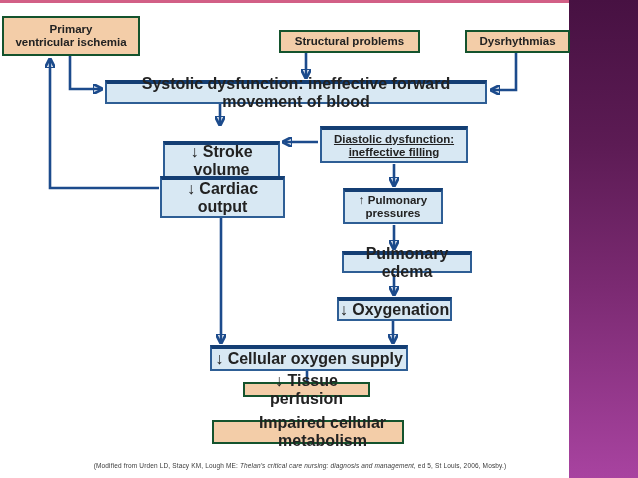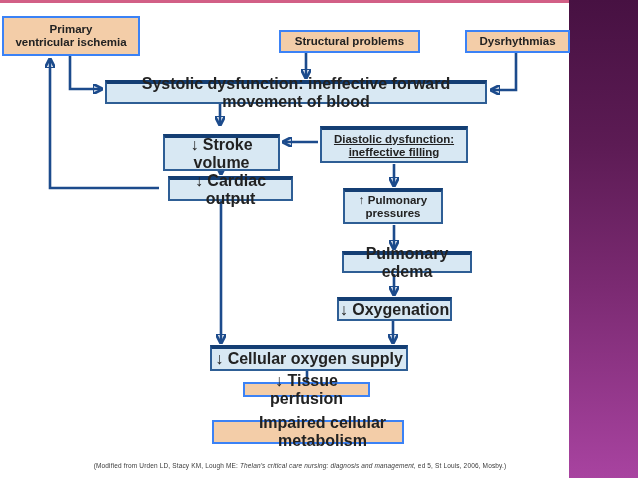--- a/index.html
+++ b/index.html
@@ -15,21 +15,21 @@
   .connector-layer { position:absolute; left:0; top:0; width:638px; height:478px; pointer-events:none; }
   .connector-layer path { stroke:#1c4b8c; stroke-width:2.6; fill:none; }
   .node {
     position:absolute; box-sizing:border-box;
     display:flex; align-items:center; justify-content:center;
     text-align:center; font-weight:bold; color:#222222;
     line-height:1.12; font-size:11.5px;
   }
   .node span { white-space:pre-line; }
   .node.blue { background:#d8e8f3; border:2px solid #2e5e95; border-top:4px solid #143e73; }
-  .node.tan  { background:#f3cda8; border:2px solid #3b82f6; }
+  .node.tan  { background:#f3cda8; border:2px solid #14532d; }
   .node.md { font-size:16px; }
   .node.lg { font-size:16px; }
   .citation {
     position:absolute; left:60px; top:462px; width:480px;
     font-size:6.5px; color:#3a3a3a; text-align:center; letter-spacing:0.15px;
   }
   .citation .it { font-style:italic; }
 </style>
 </head>
 <body>
@@ -71,30 +71,30 @@
   </div>
 
   <div class="node tan" style="left:465px; top:30px; width:105px; height:23px;">
     <span>Dysrhythmias</span>
   </div>
 
   <div class="node blue md" style="left:105px; top:80px; width:382px; height:24px;">
     <span>Systolic dysfunction: ineffective forward movement of blood</span>
   </div>
 
-  <div class="node blue md" style="left:163px; top:134px; width:117px; height:37px;text-align:center;">
+  <div class="node blue md" style="left:163px; top:141px; width:117px; height:37px;text-align:center;">
     <span>↓ Stroke volume</span>
   </div>
 
   <div class="node blue" style="left:320px; top:126px; width:148px; height:37px;text-decoration:underline;">
     <span>Diastolic dysfunction:
 ineffective filling</span>
   </div>
 
-  <div class="node blue md" style="left:160px; top:176px; width:125px; height:25px;margin-left:8px;">
+  <div class="node blue md" style="left:160px; top:176px; width:125px; height:42px;">
     <span>↓ Cardiac output</span>
   </div>
 
   <div class="node blue" style="left:343px; top:188px; width:100px; height:36px;">
     <span>↑ Pulmonary
 pressures</span>
   </div>
 
   <div class="node blue md" style="left:330px; top:251px; width:130px; height:22px;margin-left:12px;">
     <span>Pulmonary edema</span>

